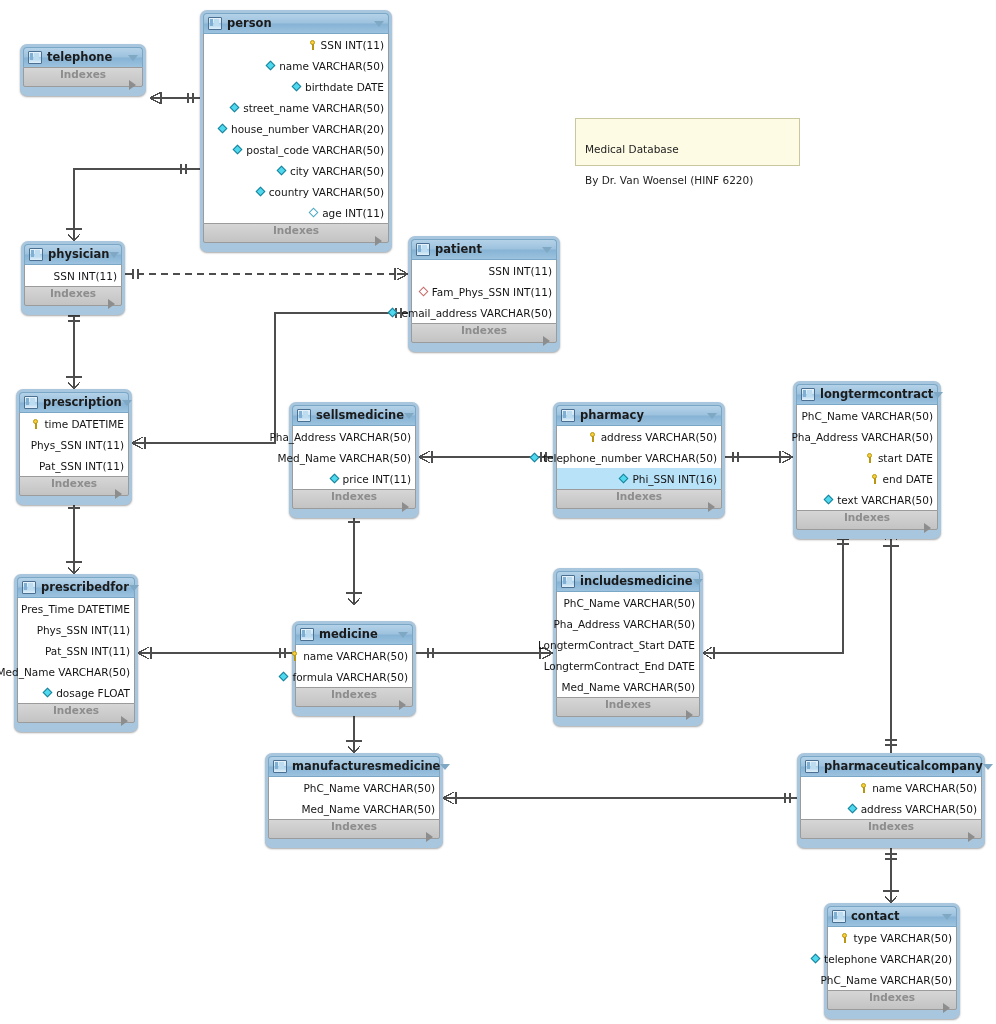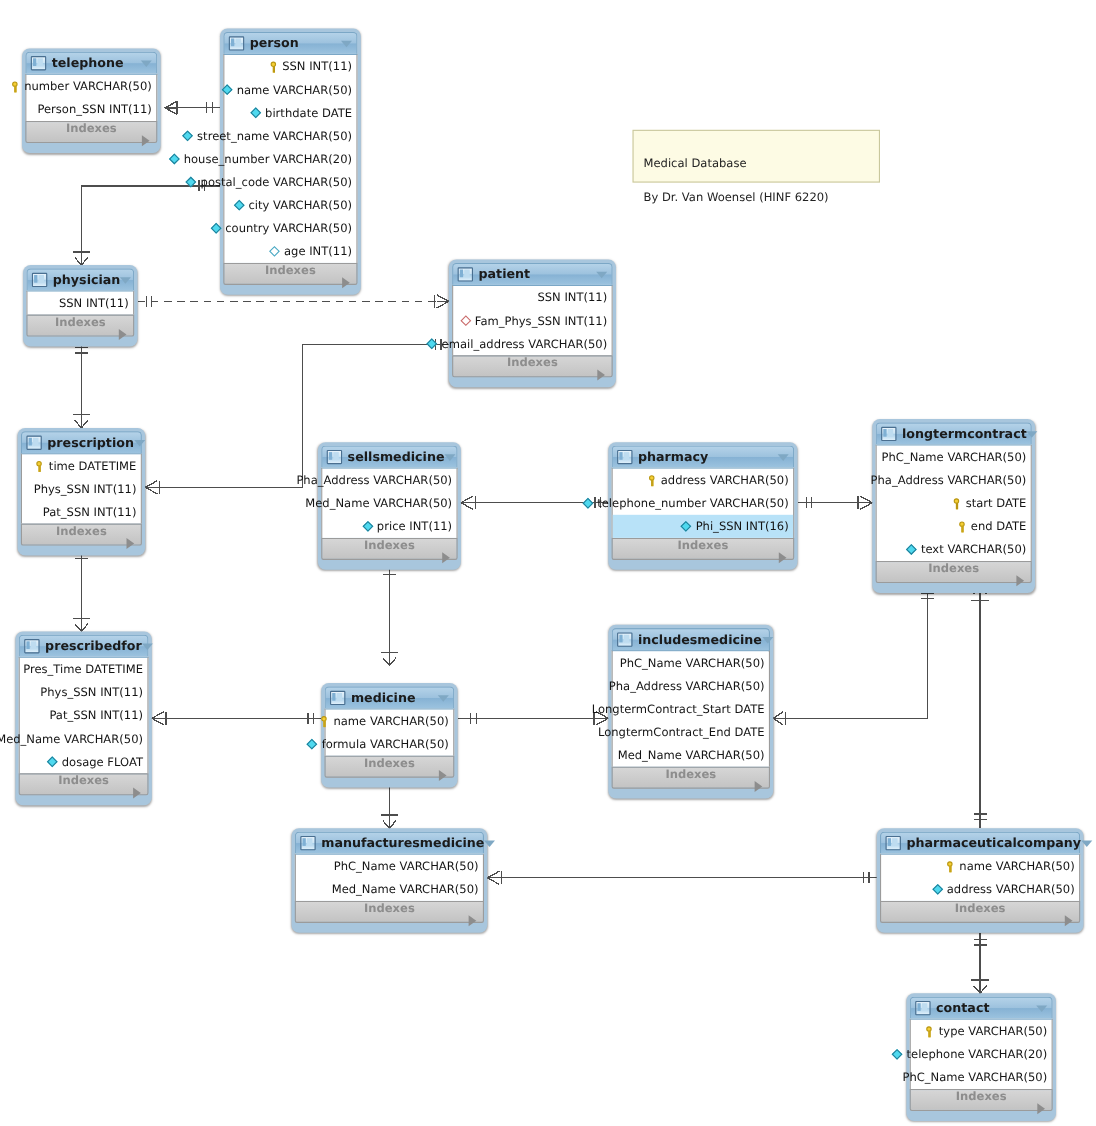--- a/index.html
+++ b/index.html
@@ -222,36 +222,26 @@
     </g>
   </svg>
 
   <div id="tables-host">
       <div class="tbl" style="left: 20px; top: 44px; width: 126px;">
         <div class="hdr">
           <span class="tbl-ico"></span>
           <span class="ttl">telephone</span>
           <span class="caret"></span>
         </div>
-        <div class="cols">
-          <div class="col">
-            <span class="kico pk"></span>
-            <span>number VARCHAR(50)</span>
-          </div>
-          <div class="col">
-            <span class="kico none"></span>
-            <span>Person_SSN INT(11)</span>
-          </div>
-        </div>
-        <div class="idx">
-          <span>Indexes</span>
-          <span class="arw"></span>
-        </div>
-      </div>
-      <div class="tbl" style="left: 200px; top: 26px; width: 128px;">
+        <div class="idx">
+          <span>Indexes</span>
+          <span class="arw"></span>
+        </div>
+      </div>
+      <div class="tbl" style="left: 200px; top: 10px; width: 192px;">
         <div class="hdr">
           <span class="tbl-ico"></span>
           <span class="ttl">person</span>
           <span class="caret"></span>
         </div>
         <div class="cols">
           <div class="col">
             <span class="kico pk"></span>
             <span>SSN INT(11)</span>
           </div>

